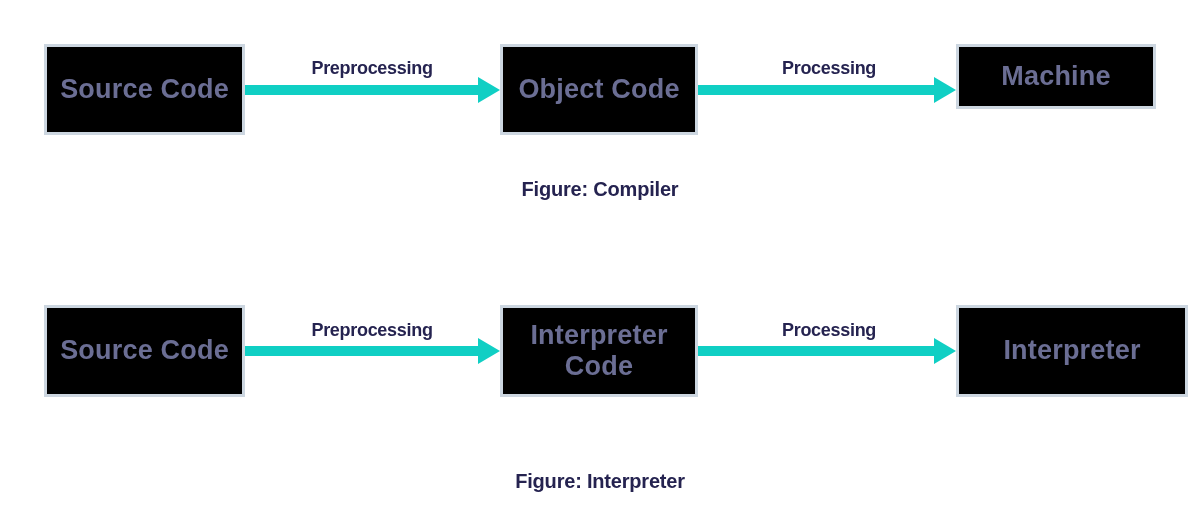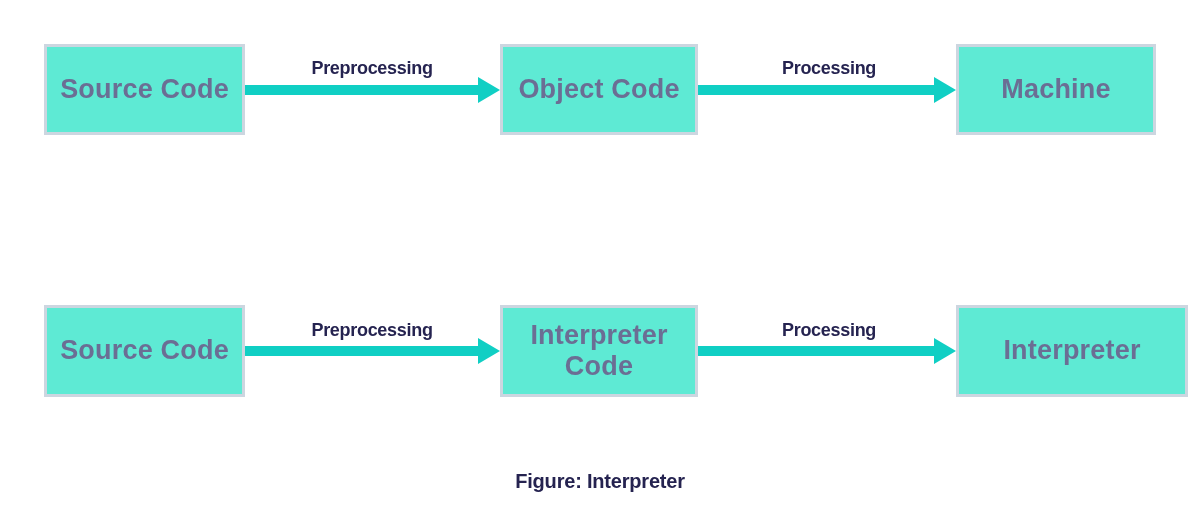--- a/index.html
+++ b/index.html
@@ -15,21 +15,21 @@
     width: 1200px;
     height: 509px;
     background: #ffffff;
     overflow: hidden;
   }
 
   
   .node {
     position: absolute;
     box-sizing: border-box;
-    background: #5eead4;
+    background: #000000;
     border: 3px solid #ccd6e0;
     display: flex;
     align-items: center;
     justify-content: center;
     text-align: center;
   }
   .node-label {
     color: #6b6e94;
     font-weight: bold;
     font-size: 27px;
@@ -101,24 +101,25 @@
   <div class="node" style="left:500px; top:44px; width:198px; height:91px;">
     <span class="node-label">Object Code</span>
   </div>
 
   <div class="arrow" style="left:698px; top:85px; width:258px;">
     <div class="shaft" style="width:236px;"></div>
     <div class="head" style="left:236px;"></div>
   </div>
   <div class="arrow-label" style="left:829px; top:58px;">Processing</div>
 
-  <div class="node" style="left:956px; top:44px; width:200px; height:91px;">
+  <div class="node" style="left:956px; top:44px; width:200px; height:65px;">
     <span class="node-label">Machine</span>
   </div>
 
+  <div class="caption" style="left:600px; top:178px;">Figure: Compiler</div>
 
   <div class="node" style="left:44px; top:305px; width:201px; height:92px;">
     <span class="node-label">Source Code</span>
   </div>
 
   <div class="arrow" style="left:245px; top:346px; width:255px;">
     <div class="shaft" style="width:233px;"></div>
     <div class="head" style="left:233px;"></div>
   </div>
   <div class="arrow-label" style="left:372px; top:320px;">Preprocessing</div>

